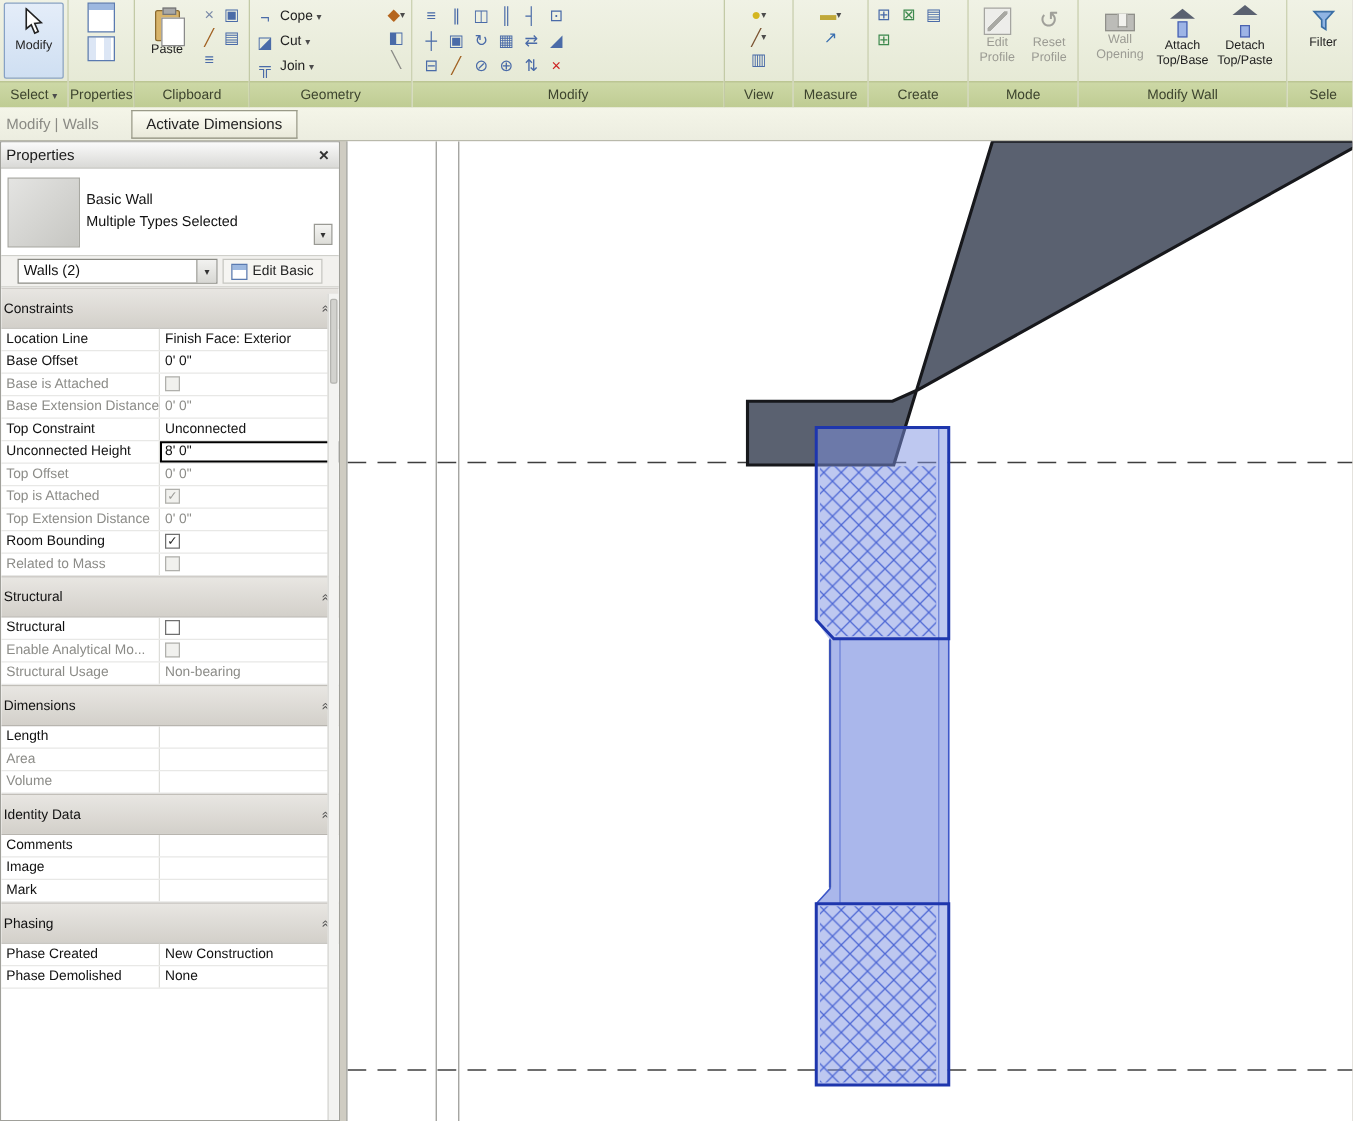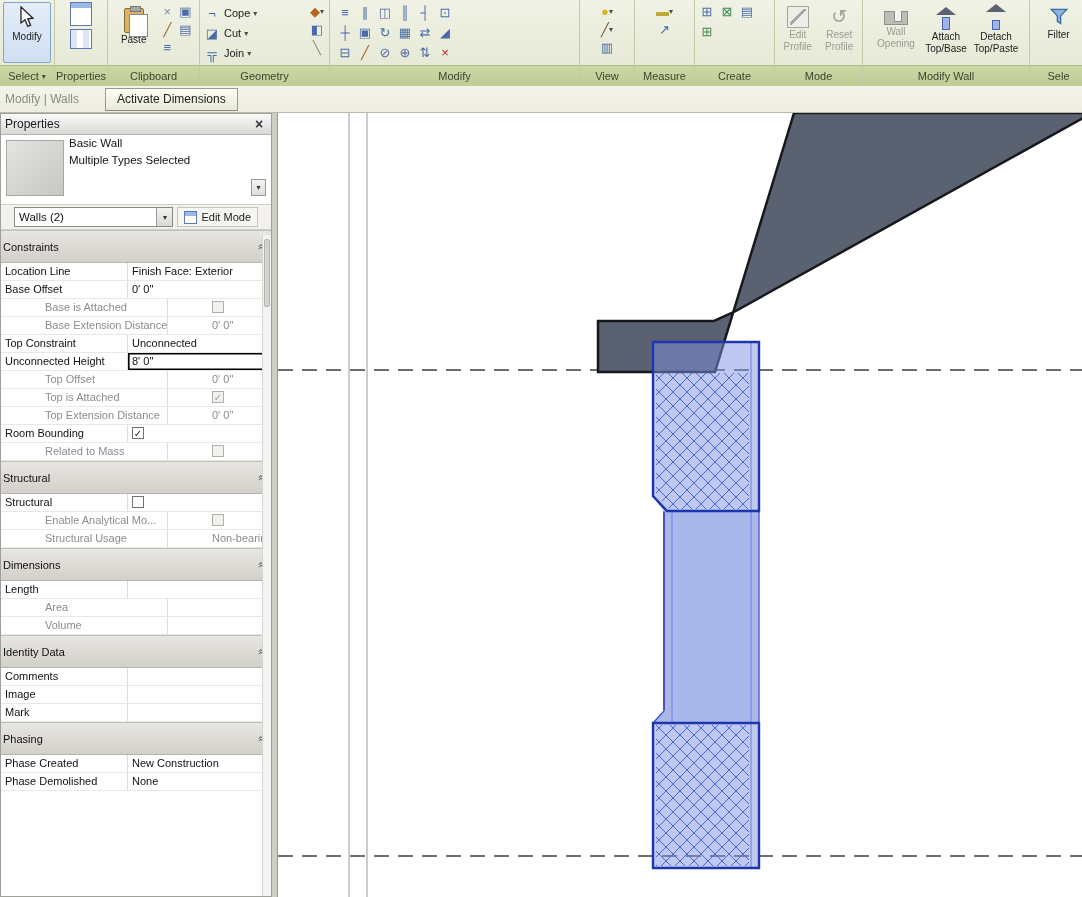--- a/index.html
+++ b/index.html
@@ -44,37 +44,37 @@
   
   .contextbar{position:absolute;top:86px;left:0;width:100%;height:27px;background:linear-gradient(#f4f5e8,#ecede0);border-bottom:1px solid #b9b9ab;display:flex;align-items:center;}
   .crumb{font-size:12px;color:#8a8a84;margin-left:5px;width:96px;white-space:nowrap;overflow:hidden;}
   .actdim{font-size:12px;color:#222;background:linear-gradient(#fdfdf4,#e9e9da);border:1px solid #9a9a88;border-bottom-color:#8a8a78;padding:3px 11px 4px;margin-left:4px;cursor:default;}
 
   
   .palette{position:absolute;top:113px;left:0;width:272px;bottom:0;background:#fff;border:1px solid #a0a09a;display:flex;flex-direction:column;}
   .pal-h{height:21px;background:linear-gradient(#fafafa,#d9d9d6);border-bottom:1px solid #b5b5b0;display:flex;align-items:center;font-size:12px;color:#1a1a1a;padding:0 4px;}
   .pal-h .t{flex:1;}
   .pal-x{font-size:14px;font-weight:bold;color:#333;width:16px;text-align:center;cursor:default;}
-  .typesel{height:70px;background:#fff;border-bottom:1px solid #cfcfca;display:flex;position:relative;}
+  .typesel{height:70px;background:#fff;border-bottom:1px solid #cfcfca;display:flex;align-items:center;position:relative;}
   .thumb{width:58px;height:56px;margin:5px;background:linear-gradient(135deg,#e4e4e2,#c6c6c2);border:1px solid #a8a8a2;}
   .ttext{flex:1;font-size:11.5px;color:#111;line-height:1.5;}
   .tarrow{position:absolute;right:5px;bottom:8px;width:15px;height:17px;border:1px solid #9a9a94;background:linear-gradient(#f4f4f2,#ddddd8);font-size:8px;display:flex;align-items:center;justify-content:center;color:#333;}
   .selrow{height:25px;display:flex;align-items:center;gap:4px;padding:2px 13px;background:#f2f1ee;border-bottom:1px solid #cfcfca;}
   .combo{flex:1;height:20px;background:#fff;border:1px solid #8a8a84;display:flex;align-items:center;font-size:11.5px;color:#111;padding-left:4px;position:relative;}
   .combo .cb-btn{position:absolute;right:0;top:0;width:16px;height:18px;background:linear-gradient(#f2f2f0,#d8d8d4);border-left:1px solid #9a9a94;font-size:8px;display:flex;align-items:center;justify-content:center;color:#333;}
   .edittype{height:20px;display:flex;align-items:center;gap:4px;font-size:11px;color:#222;background:#f6f5f2;border:1px solid #c5c5c0;padding:0 6px;cursor:default;}
   .et-ico{width:13px;height:13px;border:1px solid #5a7ab0;background:linear-gradient(#9db8e0 0 4px,#fff 4px);}
   .grid{flex:1;overflow:hidden;background:#fff;font-size:11px;position:relative;}
   .sec{height:33px;background:linear-gradient(#e8e6e2,#d3d0ca);border-top:1px solid #c2bfb9;border-bottom:1px solid #b8b5af;display:flex;align-items:center;color:#111;padding-left:2px;}
   .sec .sec-t{flex:1;}
   .sec .sec-c{display:inline-block;transform:rotate(-90deg);color:#555;font-size:11px;margin-right:8px;}
   .prow{height:18px;display:flex;border-bottom:1px solid #e8e8e6;}
   .pl{width:127px;border-right:1px solid #ddddd9;padding:2px 0 0 4px;color:#111;white-space:nowrap;overflow:hidden;}
   .pv{flex:1;padding:2px 0 0 4px;color:#111;white-space:nowrap;overflow:hidden;position:relative;}
-  .pl.dis,.pv.dis{color:#8c8c88;margin-left:40px;}
+  .pl.dis,.pv.dis{color:#8c8c88;}
   .pv.edit{box-shadow:inset 0 0 0 1.6px #000;padding-top:2px;}
   .cb{display:inline-block;width:12px;height:12px;border:1px solid #707070;background:#fff;font-size:10px;line-height:11px;text-align:center;color:#222;margin-top:0px;}
   .cb.cdis{border-color:#b0b0ac;background:#f1f1ee;color:#9a9a96;}
   .pal-scroll{position:absolute;right:0;top:121px;bottom:0;width:9px;background:#f3f3f1;border-left:1px solid #d5d5d1;}
   .pal-scroll .th{position:absolute;left:1px;right:1px;top:4px;height:68px;background:#d2d2ce;border:1px solid #b4b4b0;border-radius:2px;}
 
   
   .canvas{position:absolute;top:113px;left:277px;right:0;bottom:0;background:#fff;border-left:1px solid #9a9a94;}
   .canvas svg{display:block;}
   .gridline{stroke:#9a9a96;stroke-width:1;}
@@ -385,21 +385,21 @@
       </div>
       <div class="tarrow">▾</div>
     </div>
     <div class="selrow">
       <div class="combo">
         <span>Walls (2)</span>
         <span class="cb-btn">▾</span>
       </div>
       <div class="edittype">
         <span class="et-ico"></span>
-        <span>Edit Mode</span>
+        <span>Edit Basic</span>
       </div>
     </div>
     <div class="grid">
         <div class="sec">
           <span class="sec-t">Constraints</span>
           <span class="sec-c">»</span>
         </div>
         <div class="prow">
           <div class="pl">Location Line</div>
           <div class="pv">Finish Face: Exterior</div>

